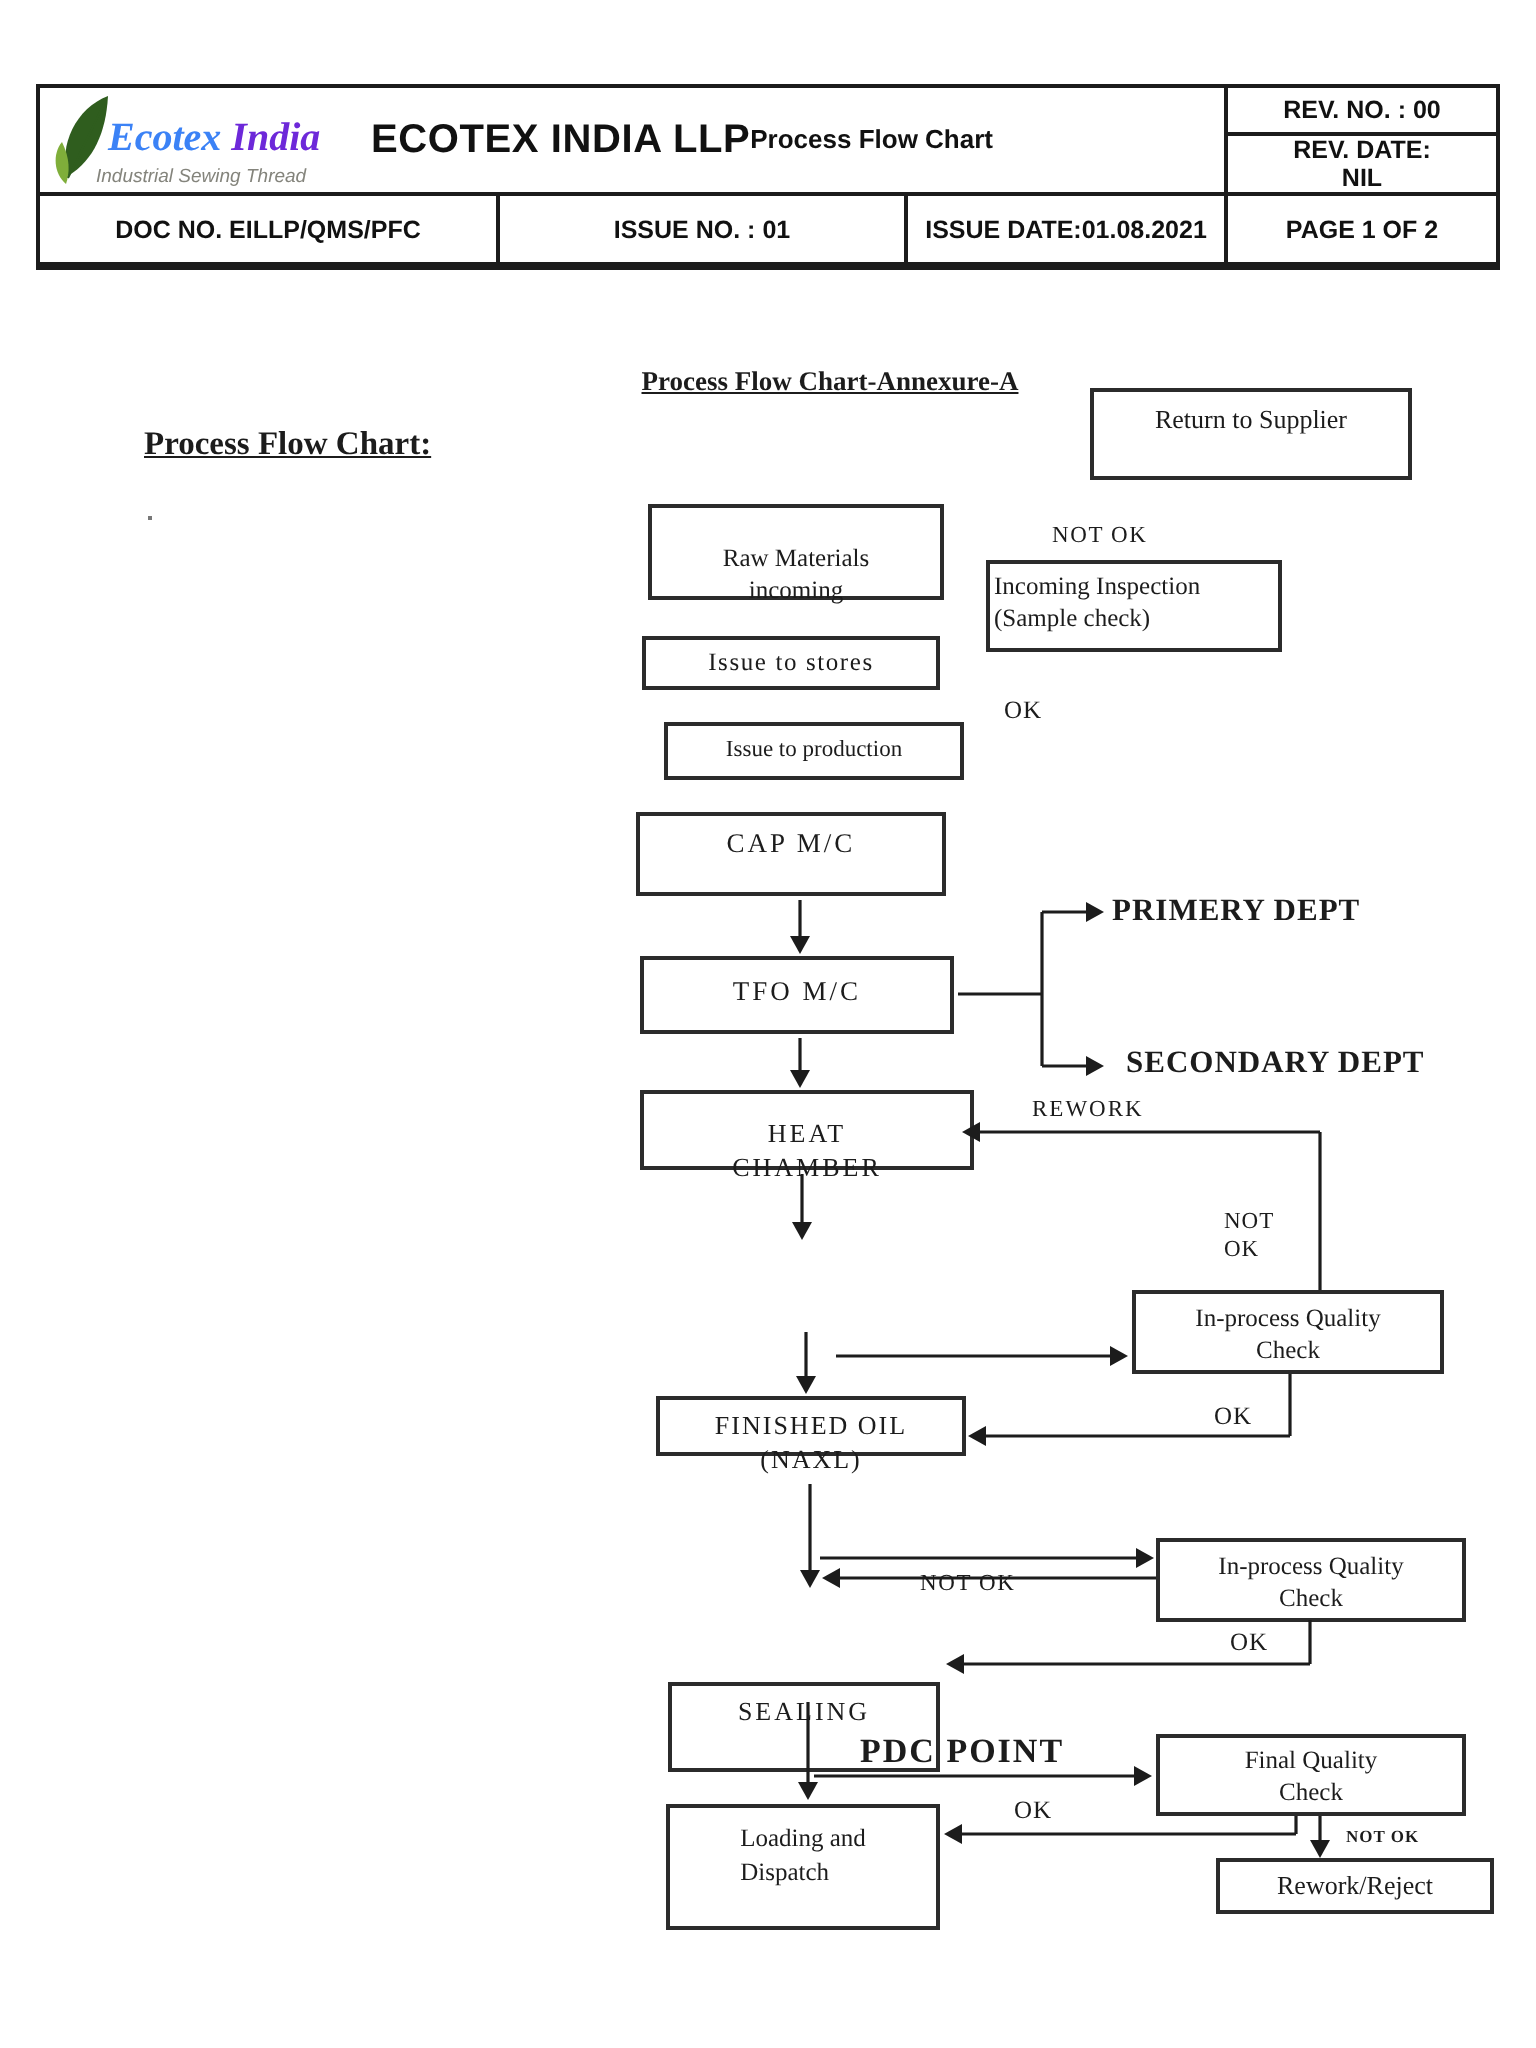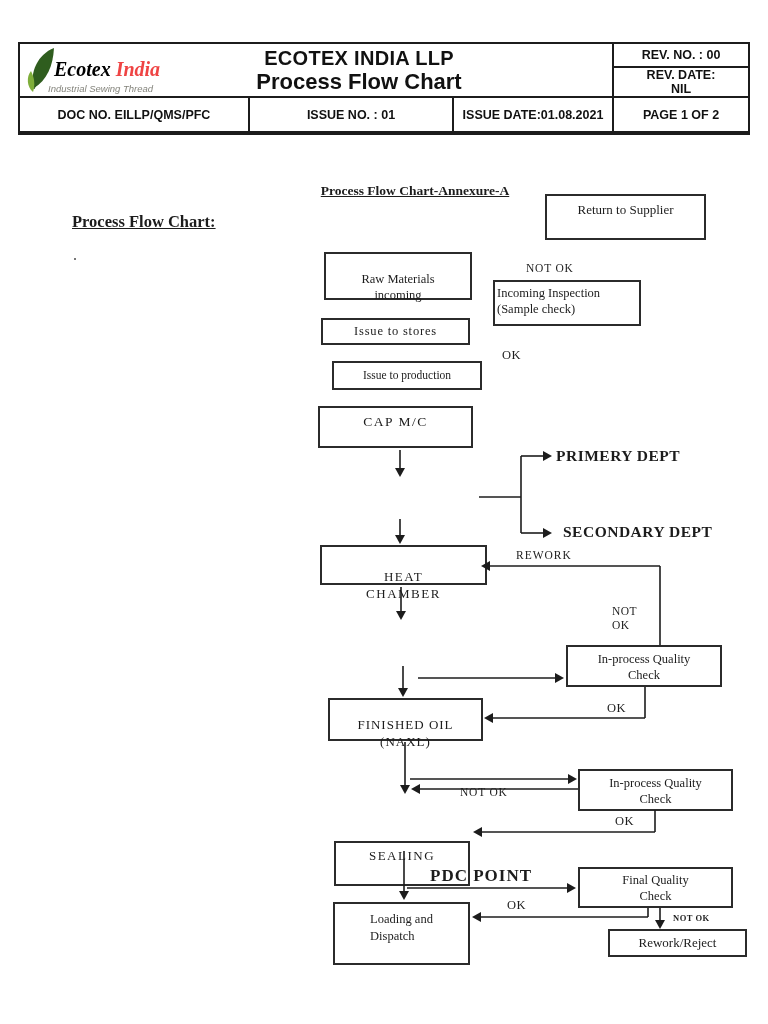--- a/index.html
+++ b/index.html
@@ -5,22 +5,22 @@
   html,body{margin:0;padding:0;background:#ffffff;}
   #page{position:relative;width:768px;height:1024px;background:#ffffff;overflow:hidden;
         font-family:"Liberation Serif",serif;color:#1f1f1f;}
   
   .hline{position:absolute;background:#1c1c1c;}
   .hcell{position:absolute;font-family:"Liberation Sans",sans-serif;font-weight:bold;color:#111;
          display:flex;align-items:center;justify-content:center;text-align:center;box-sizing:border-box;}
   .logo-wrap{position:absolute;left:26px;top:46px;width:205px;height:52px;}
   .logo-text{position:absolute;left:28px;top:12px;font-style:italic;font-weight:bold;
              font-size:20px;font-family:"Liberation Serif",serif;white-space:nowrap;}
-  .logo-eco{color:#000000;}
-  .logo-ind{color:#ef4444;}
+  .logo-eco{color:#3b82f6;}
+  .logo-ind{color:#6d28d9;}
   .logo-tag{position:absolute;left:22px;top:37px;font-style:italic;font-size:9.5px;color:#84847c;
             font-family:"Liberation Sans",sans-serif;white-space:nowrap;}
   
   .box{position:absolute;border:2px solid #2b2b2b;background:#fff;box-sizing:border-box;
        text-align:center;font-size:12.5px;line-height:16px;color:#1c1c1c;}
   .box .inner{display:inline-block;text-align:left;}
   .lbl{position:absolute;white-space:nowrap;color:#1c1c1c;}
   .b{font-weight:bold;}
   .u{text-decoration:underline;}
   svg.connectors{position:absolute;left:0;top:0;pointer-events:none;}
@@ -46,23 +46,23 @@
   <div class="logo-wrap">
     <svg width="30" height="48" viewBox="0 0 30 48">
       <path d="M8,42 C3,27 12,8 28,2 C27,20 21,34 8,42 Z" fill="#2f5d1e"></path>
       <path d="M7,46 C1,41 0,31 5,25 C9,33 9,40 7,46 Z" fill="#7fae3a"></path>
       <path d="M8,43 L26,6" stroke="#2f5d1e" stroke-width="1"></path>
     </svg>
     <div class="logo-text"><span class="logo-eco">Ecotex</span><span>&nbsp;</span><span class="logo-ind">India</span></div>
     <div class="logo-tag">Industrial Sewing Thread</div>
   </div>
 
-  <div class="hcell" style="left:164px;top:45px;width:390px;height:50px;flex-direction:column;line-height:24px;">
+  <div class="hcell" style="left:146px;top:45px;width:390px;height:50px;line-height:24px;">
     <div style="font-size:20px;letter-spacing:0.3px;">ECOTEX INDIA LLP</div>
-    <div style="font-size:22px;">Process Flow Chart</div>
+    <div style="font-size:13px;">Process Flow Chart</div>
   </div>
 
   <div class="hcell" style="left:614px;top:43px;width:134px;height:23px;font-size:12.5px;">REV. NO. : 00</div>
   <div class="hcell" style="left:614px;top:67px;width:134px;height:29px;flex-direction:column;line-height:14px;font-size:12.5px;">
     <div>REV. DATE:</div>
     <div>NIL</div>
   </div>
 
   <div class="hcell" style="left:20px;top:97px;width:228px;height:36px;font-size:12.5px;">DOC NO. EILLP/QMS/PFC</div>
   <div class="hcell" style="left:250px;top:97px;width:202px;height:36px;font-size:12.5px;">ISSUE NO. : 01</div>
@@ -99,43 +99,46 @@
   <div class="lbl" style="left:502px;top:348px;font-size:12.5px;letter-spacing:0.5px;">OK</div>
 
   <div class="box" style="left:320px;top:361px;width:150px;height:29px;line-height:25px;font-size:11.5px;margin-left:12px;">
     <span>Issue to production</span>
   </div>
 
   <div class="box" style="left:318px;top:406px;width:155px;height:42px;padding-top:6px;font-size:13.5px;letter-spacing:1.5px;">
     <span>CAP M/C</span>
   </div>
 
+  <div class="box" style="left:320px;top:478px;width:157px;height:39px;padding-top:8px;font-size:13.5px;letter-spacing:1.5px;">
+    <span>TFO M/C</span>
+  </div>
 
   <div class="lbl b" style="left:556px;top:447px;font-size:15.5px;letter-spacing:0.5px;">PRIMERY DEPT</div>
   <div class="lbl b" style="left:563px;top:523px;font-size:15.5px;letter-spacing:0.5px;">SECONDARY DEPT</div>
 
-  <div class="box" style="left:320px;top:545px;width:167px;height:40px;padding-top:21px;font-size:13px;letter-spacing:1.5px;line-height:17px;">
+  <div class="box" style="left:320px;top:545px;width:167px;height:40px;padding-top:11px;font-size:13px;letter-spacing:1.5px;line-height:17px;">
     <div>HEAT</div>
     <div>CHAMBER</div>
   </div>
 
   <div class="lbl" style="left:516px;top:549px;font-size:11.5px;letter-spacing:1px;">REWORK</div>
 
 
   <div class="lbl" style="left:612px;top:604px;font-size:11.5px;letter-spacing:0.5px;line-height:14px;">
     <div>NOT</div>
     <div>OK</div>
   </div>
 
   <div class="box" style="left:566px;top:645px;width:156px;height:42px;padding-top:4px;font-size:12.5px;">
     <div>In-process Quality</div>
     <div>Check</div>
   </div>
 
-  <div class="box" style="left:328px;top:698px;width:155px;height:43px;padding-top:16px;font-size:13px;letter-spacing:1px;line-height:17px;">
+  <div class="box" style="left:328px;top:698px;width:155px;height:30px;padding-top:4px;font-size:13px;letter-spacing:1px;line-height:17px;">
     <div>FINISHED OIL</div>
     <div>(NAXL)</div>
   </div>
 
   <div class="lbl" style="left:607px;top:701px;font-size:12.5px;letter-spacing:0.5px;">OK</div>
 
   <div class="box" style="left:578px;top:769px;width:155px;height:42px;padding-top:4px;font-size:12.5px;">
     <div>In-process Quality</div>
     <div>Check</div>
   </div>

